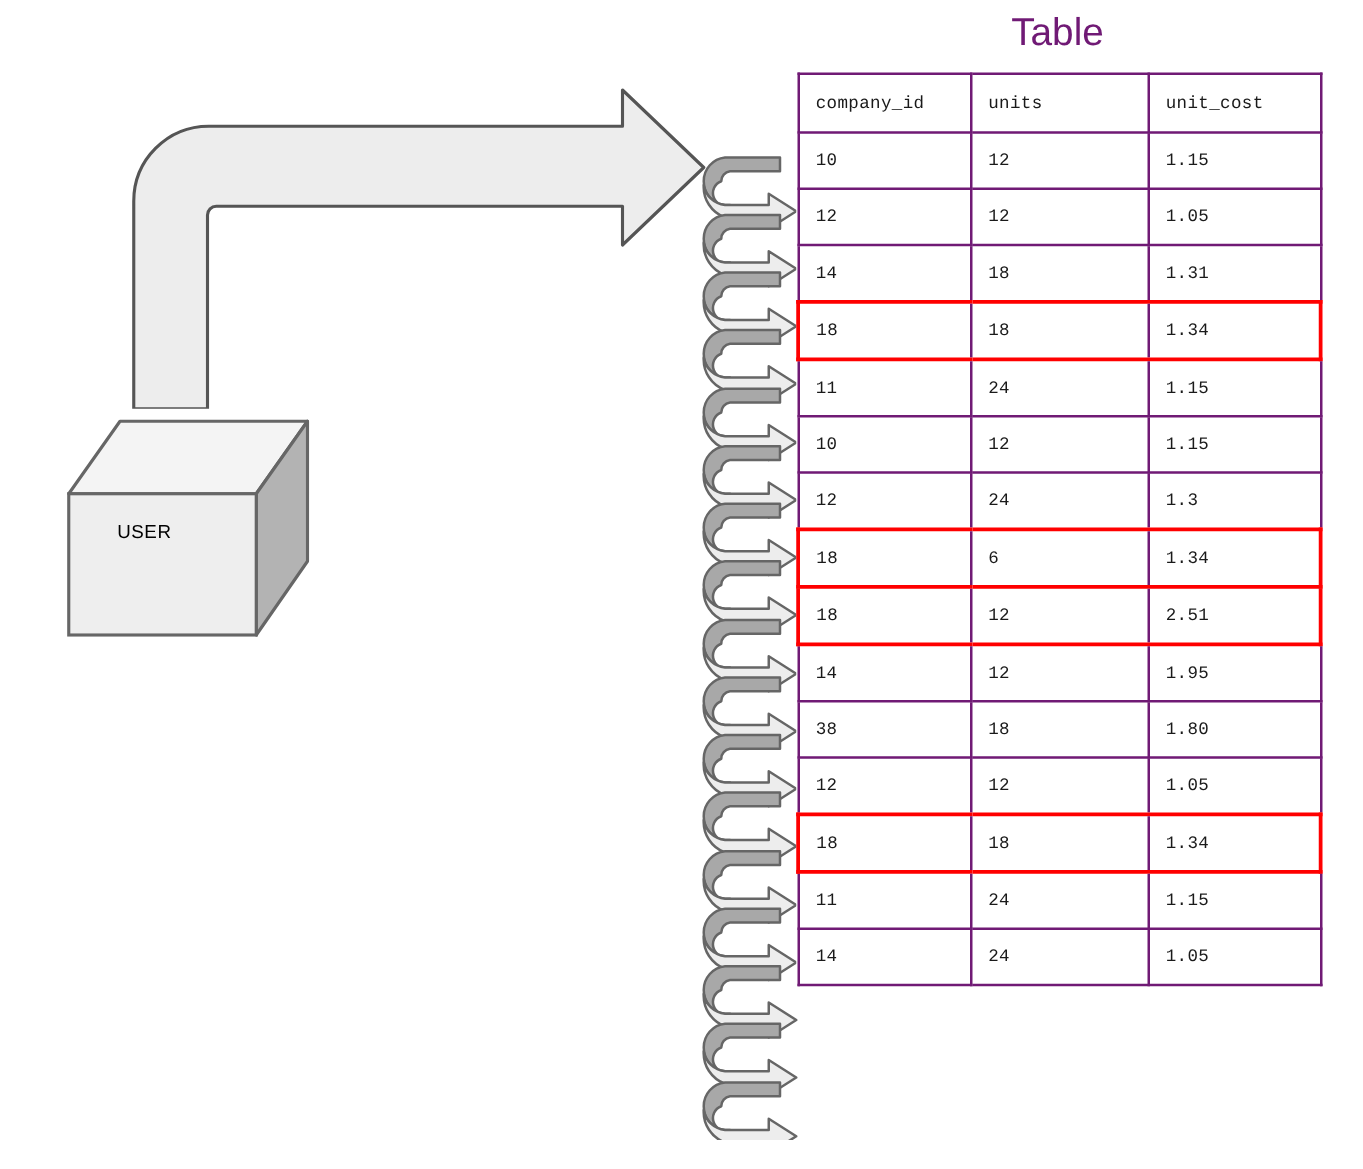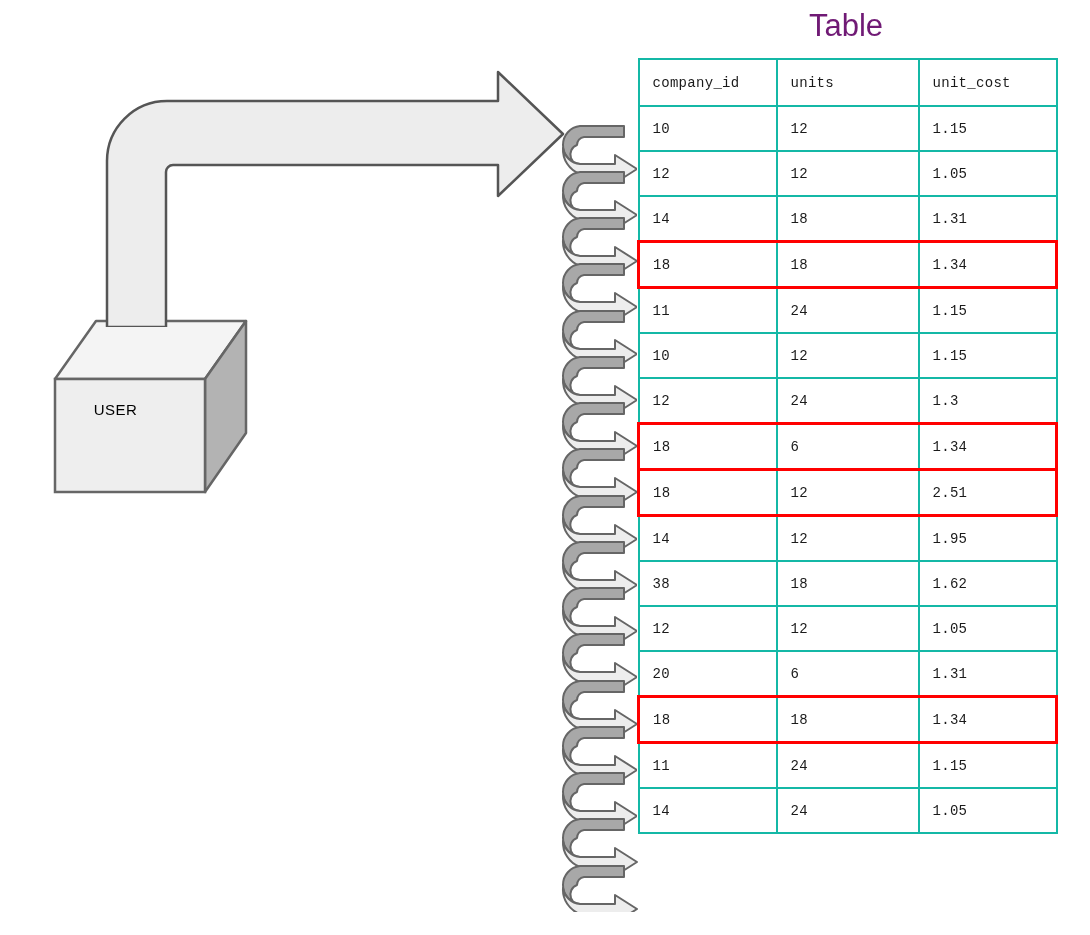--- a/index.html
+++ b/index.html
@@ -12,21 +12,21 @@
     height: 935px;
     position: relative;
     overflow: hidden;
     font-family: "Liberation Sans", sans-serif;
   }
 
   
   #user-cube {
     position: absolute;
     left: 33px;
-    top: 319px;
+    top: 335px;
     width: 202px;
     height: 175px;
     padding-left: 20px;
   }
   #user-cube svg { display: block; }
   #user-cube-label {
     position: absolute;
     left: 0;
     top: 82px;
     width: 165px;
@@ -90,21 +90,21 @@
     table-layout: fixed;
     width: 418px;
     background: #ffffff;
   }
   table.data-table col.c-company { width: 138px; }
   table.data-table col.c-units   { width: 142px; }
   table.data-table col.c-cost    { width: 138px; }
 
   table.data-table th,
   table.data-table td {
-    border: 2px solid #14b8a6;
+    border: 2px solid #701a75;
     height: 43px;
     padding: 0 0 0 13px;
     text-align: left;
     vertical-align: middle;
     font-family: "Liberation Mono", "DejaVu Sans Mono", monospace;
     font-size: 14px;
     font-weight: normal;
     color: #1a1a1a;
     letter-spacing: 0.3px;
     white-space: nowrap;
@@ -273,31 +273,26 @@
           <td>2.51</td>
         </tr>
         <tr>
           <td>14</td>
           <td>12</td>
           <td>1.95</td>
         </tr>
         <tr>
           <td>38</td>
           <td>18</td>
-          <td>1.62</td>
+          <td>1.80</td>
         </tr>
         <tr>
           <td>12</td>
           <td>12</td>
           <td>1.05</td>
-        </tr>
-        <tr>
-          <td>20</td>
-          <td>6</td>
-          <td>1.31</td>
         </tr>
         <tr class="highlight">
           <td>18</td>
           <td>18</td>
           <td>1.34</td>
         </tr>
         <tr>
           <td>11</td>
           <td>24</td>
           <td>1.15</td>

